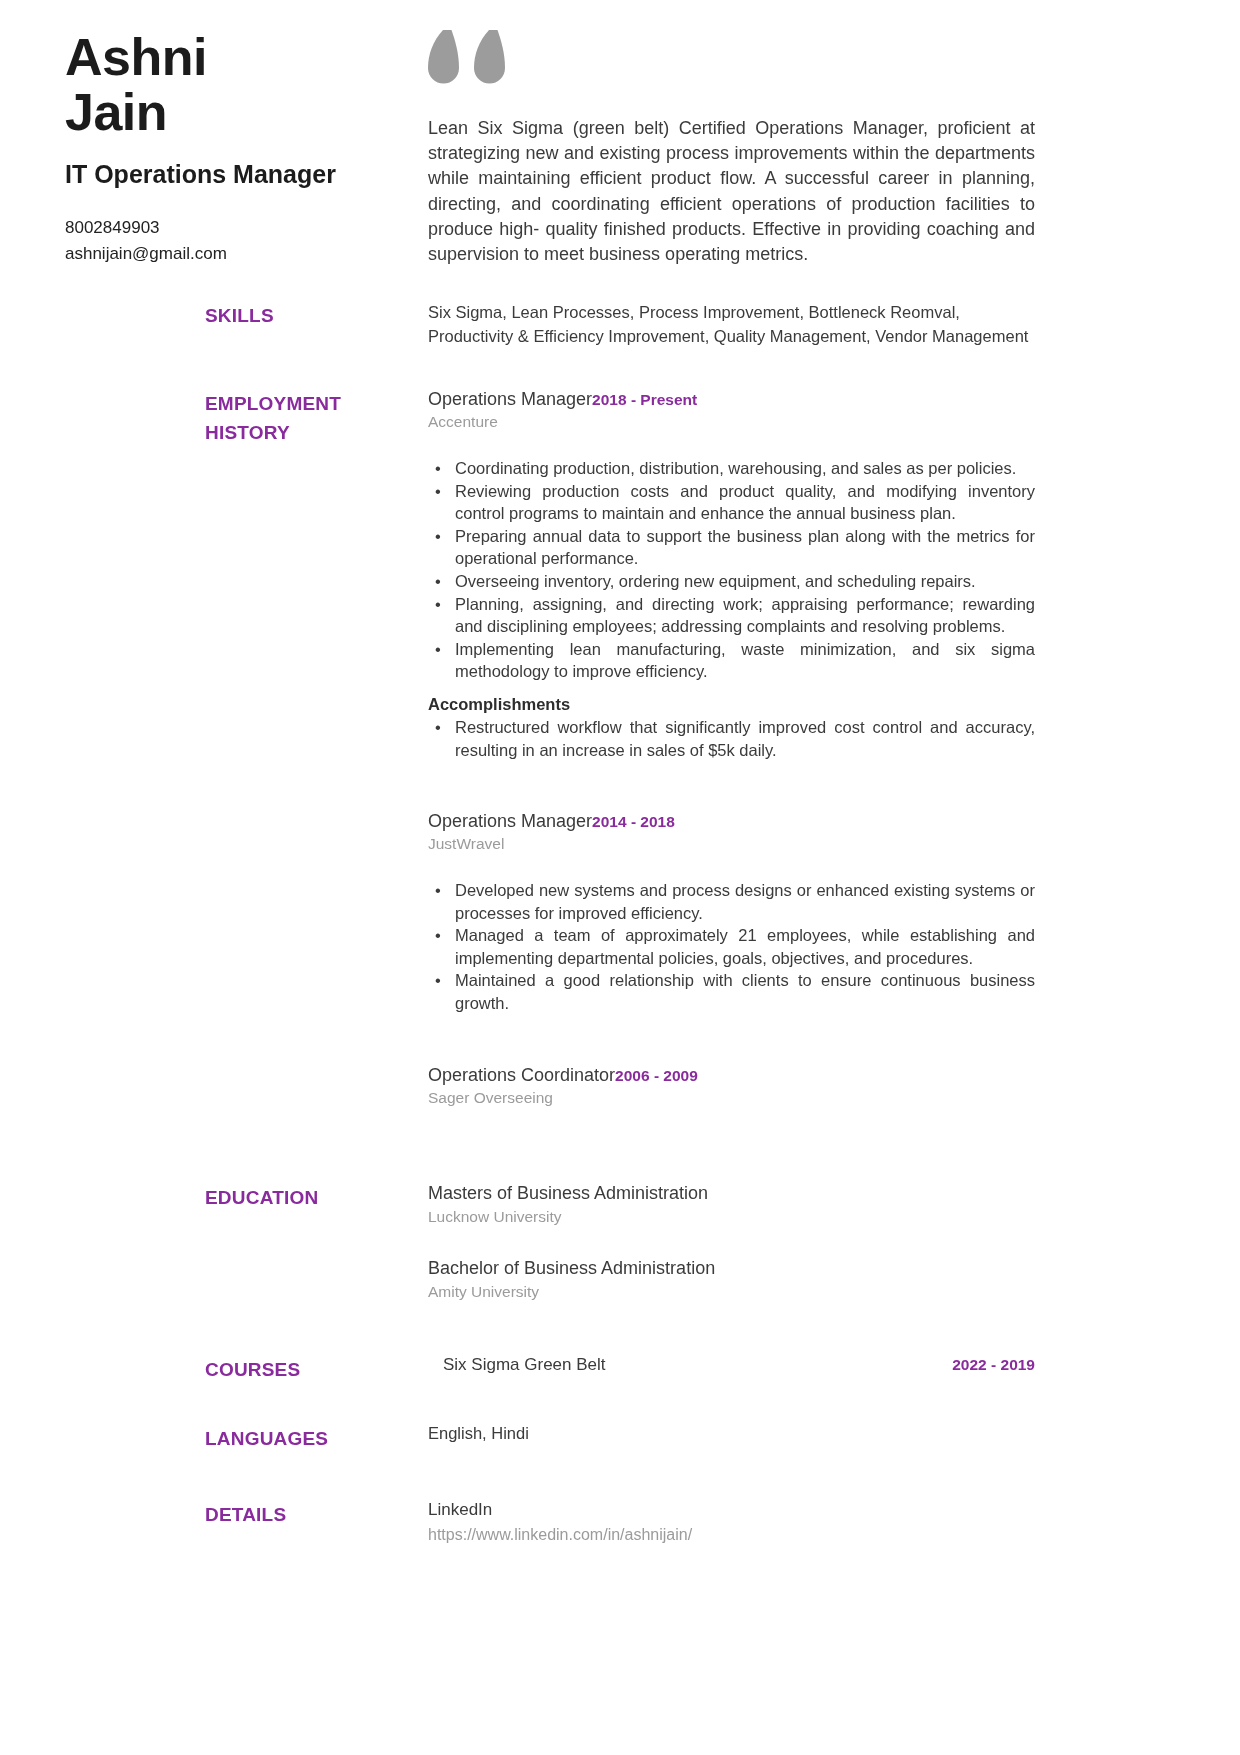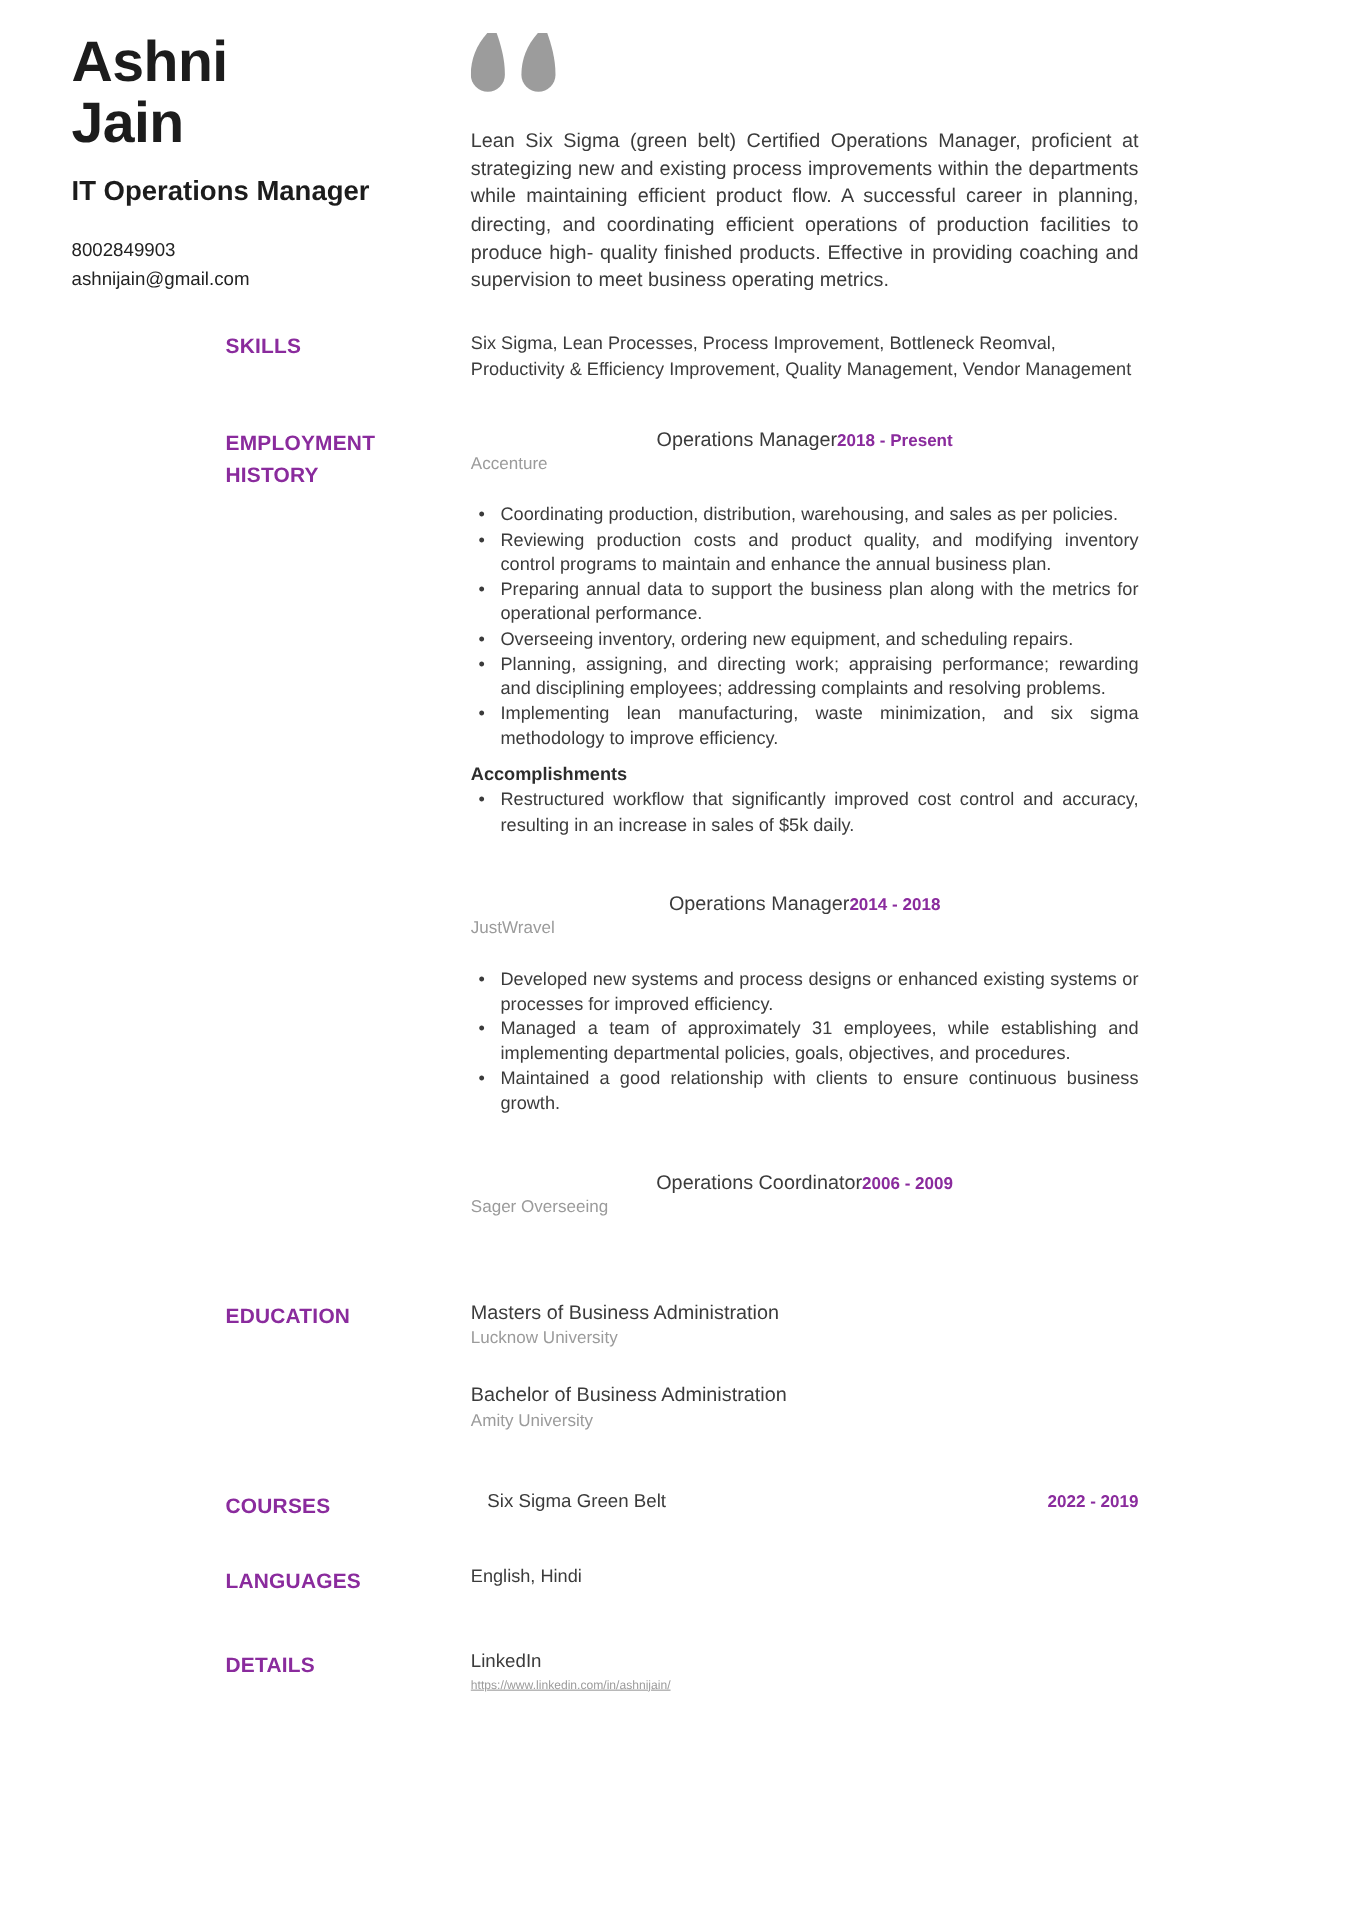--- a/index.html
+++ b/index.html
@@ -64,21 +64,21 @@
     line-height: 1.55;
     letter-spacing: 0.2px;
     max-width: 175px;
   }
 
   .row-skills { margin-top: 34px; }
   .skills-text { font-size: 16.5px; line-height: 1.45; color: var(--body-text); }
 
   .row-employment { margin-top: 40px; }
   .job + .job { margin-top: 50px; }
-  .job-head { display: flex; justify-content: center; align-items: baseline; }
+  .job-head { display: flex; justify-content: flex-start; align-items: baseline; }
   .job-title { font-size: 18px; color: var(--body-text); }
   .job-dates { font-size: 15.5px; font-weight: 700; color: var(--accent); white-space: nowrap; }
   .job-company { margin-top: 3px; font-size: 15.5px; color: var(--muted-text); }
 
   ul.bullets { list-style: none; margin-top: 26px; }
   ul.bullets li {
     position: relative;
     padding-left: 27px;
     font-size: 16.5px;
     line-height: 1.37;
@@ -105,23 +105,22 @@
   .course-name { font-size: 17px; color: var(--body-text); }
 
   .row-languages { margin-top: 40px; }
   .languages-text { font-size: 16.5px; color: var(--body-text); }
 
   .row-details { margin-top: 46px; }
   .details-link-label { font-size: 17px; color: var(--body-text); }
   .details-link {
     display: inline-block;
     margin-top: 6px;
-    font-size: 11px;
+    font-size: 16px;
     color: var(--muted-text);
-    text-decoration: underline;
     cursor: pointer;
   }
 </style>
 </head>
 <body>
 
 <div class="page">
 
   <div class="row">
     <div class="header-left">
@@ -186,21 +185,21 @@
       </div>
 
       <div class="job">
         <div class="job-head">
           <div class="job-title">Operations Manager</div>
           <div class="job-dates">2014 - 2018</div>
         </div>
         <div class="job-company">JustWravel</div>
         <ul class="bullets">
           <li>Developed new systems and process designs or enhanced existing systems or processes for improved efficiency.</li>
-          <li>Managed a team of approximately 31 employees, while establishing and implementing departmental policies, goals, objectives, and procedures.</li>
+          <li>Managed a team of approximately 21 employees, while establishing and implementing departmental policies, goals, objectives, and procedures.</li>
           <li>Maintained a good relationship with clients to ensure continuous business growth.</li>
         </ul>
       </div>
 
       <div class="job">
         <div class="job-head">
           <div class="job-title">Operations Coordinator</div>
           <div class="job-dates">2006 - 2009</div>
         </div>
         <div class="job-company">Sager Overseeing</div>

